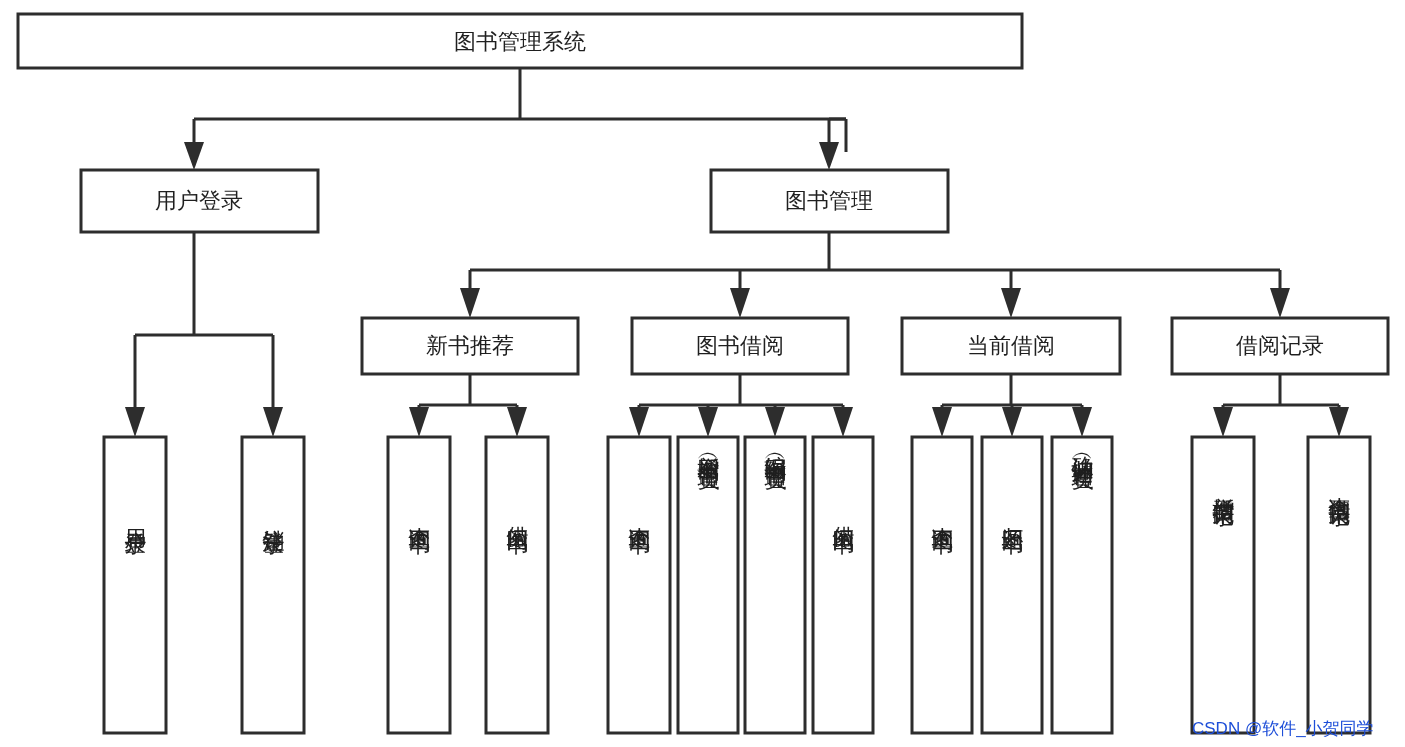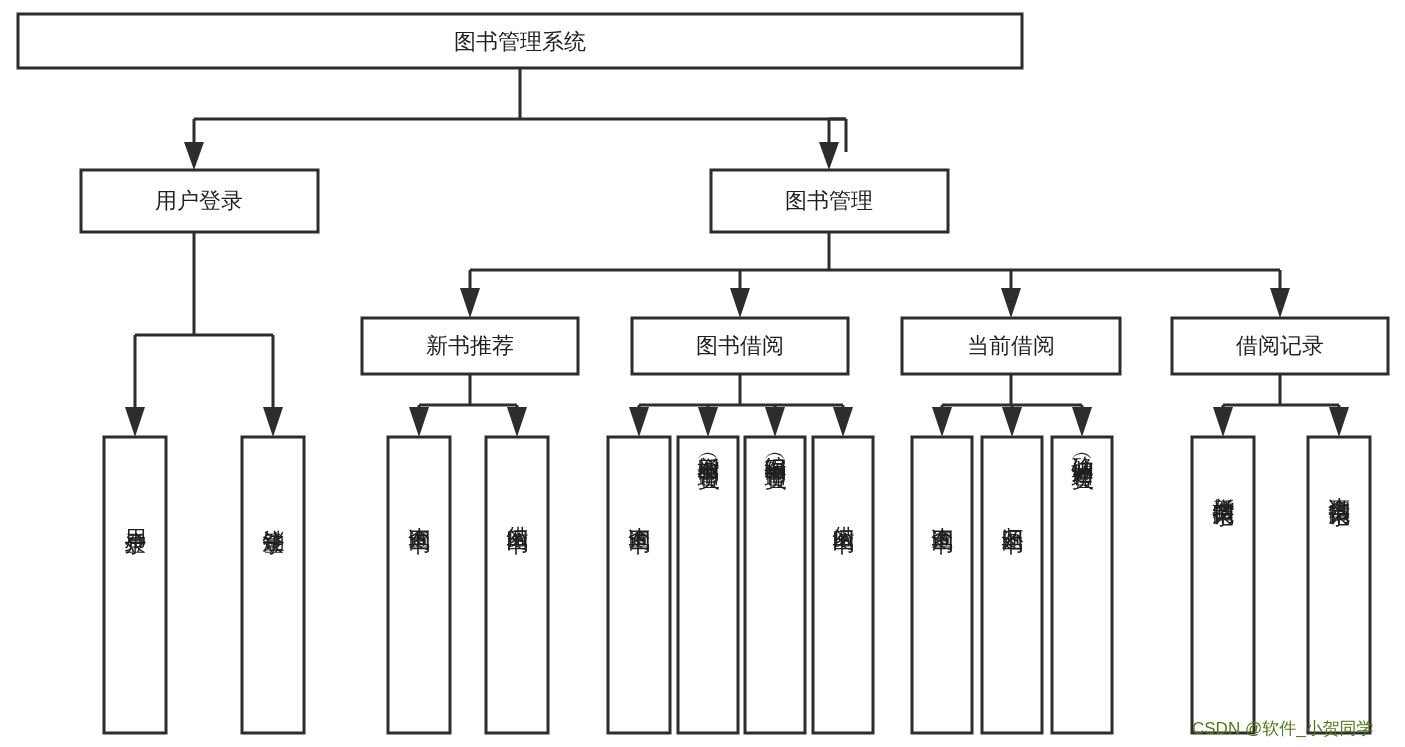--- a/index.html
+++ b/index.html
@@ -30,21 +30,21 @@
     fill:#1f1f1f;
     font-size:22px;
     text-anchor:middle;
     writing-mode:vertical-rl;
     letter-spacing:2px;
   }
   .watermark{
     position:absolute;
     font-family:"Liberation Sans","DejaVu Sans",sans-serif;
     font-size:17px;
-    color:#4d7c0f;
+    color:#1d4ed8;
     white-space:nowrap;
     user-select:none;
   }
 </style>
 </head>
 <body>
 
 <div id="stage">
 
   <svg id="diagram" viewBox="0 0 1405 747" xmlns="http://www.w3.org/2000/svg">

